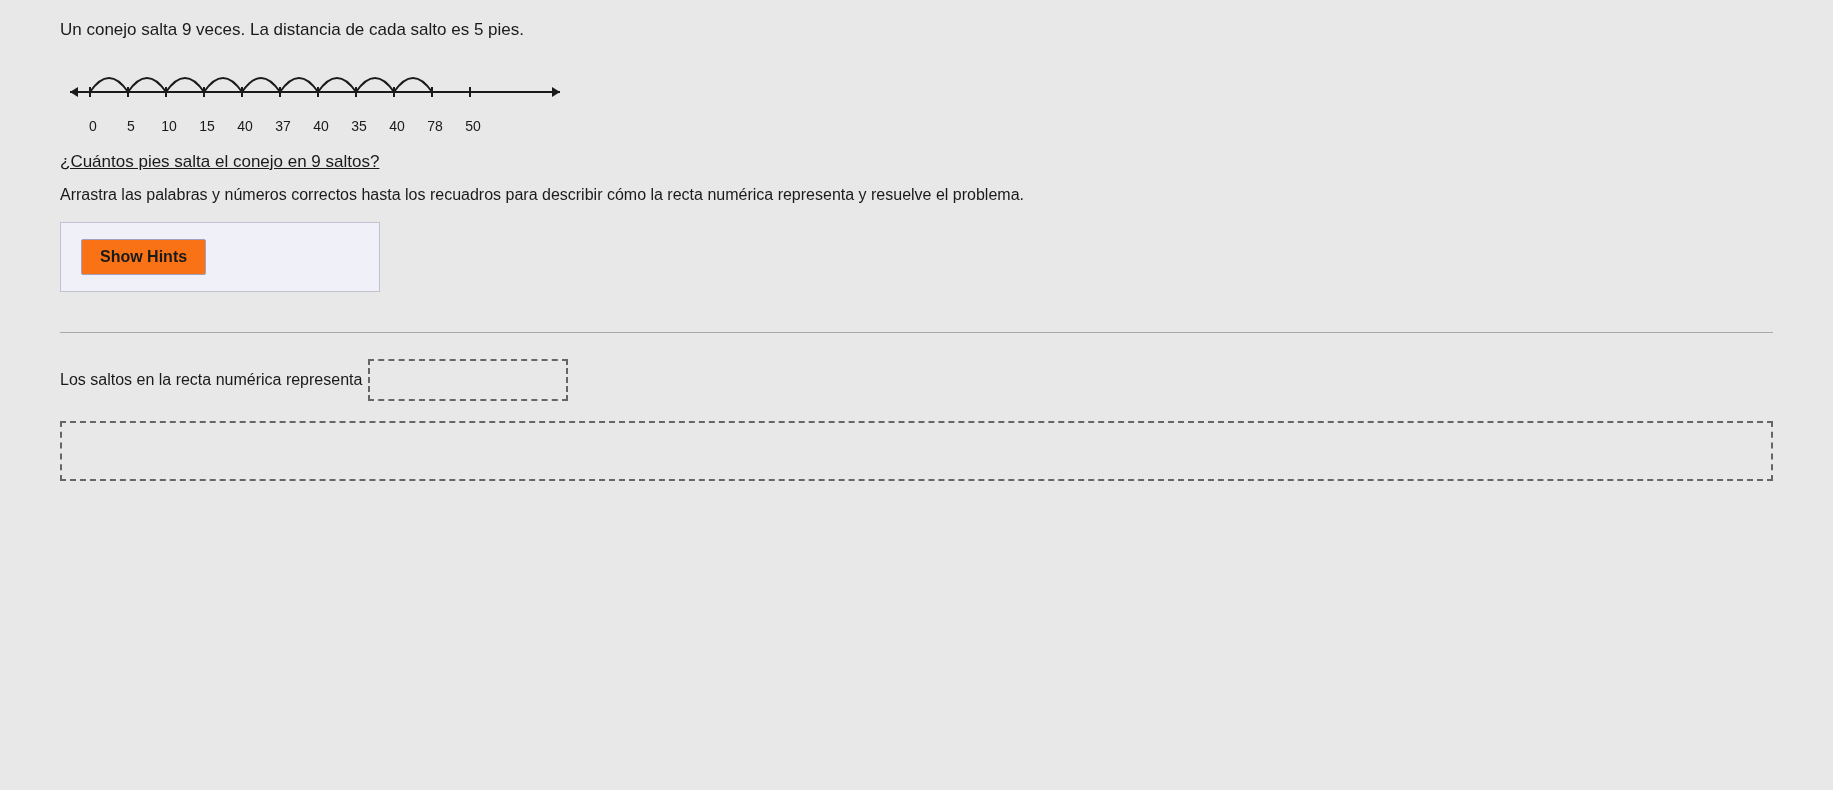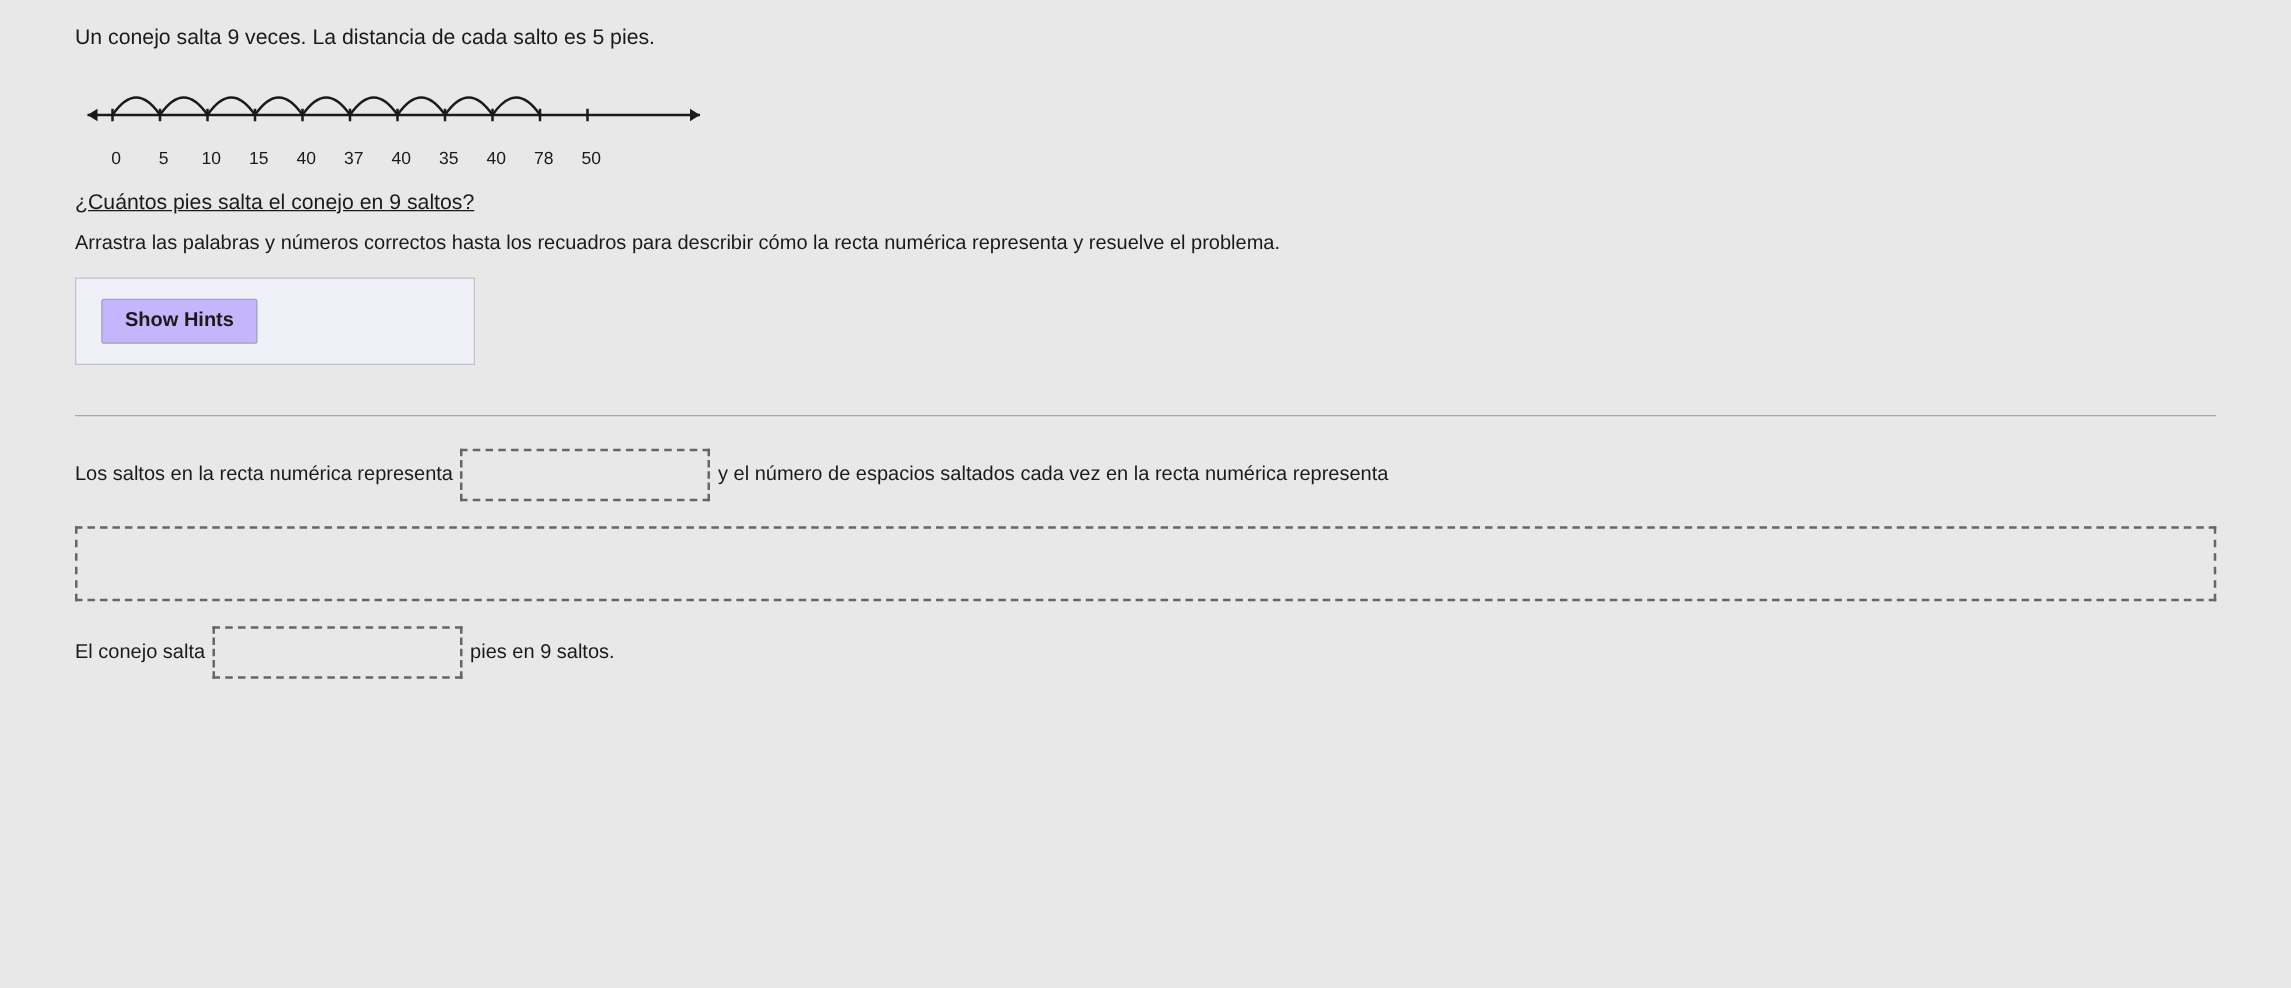--- a/index.html
+++ b/index.html
@@ -71,21 +71,21 @@
     .hints-box {
       background-color: #f0f0f8;
       border: 1px solid #c0c0d0;
       padding: 16px 20px;
       margin-bottom: 24px;
       display: inline-block;
       min-width: 320px;
     }
 
     .show-hints-btn {
-      background-color: #c4b5fd;
+      background-color: #f97316;
       border: 1px solid #a0a0c0;
       padding: 8px 18px;
       font-size: 16px;
       font-weight: bold;
       color: #1a1a1a;
       cursor: pointer;
       border-radius: 2px;
     }
 
     .exercise-area {
@@ -220,27 +220,21 @@
   </div>
 
   <hr class="divider-line">
 
   
   <div class="exercise-area">
 
     <div class="sentence-row">
       <span class="sentence-text">Los saltos en la recta numérica representa</span>
       <div class="drop-box drop-box-small"></div>
-      <span class="sentence-text">y el número de espacios saltados cada vez en la recta numérica representa</span>
     </div>
 
     <div class="second-row">
       <div class="second-drop-box"></div>
     </div>
 
-    <div class="sentence-row third-row">
-      <span class="sentence-text">El conejo salta</span>
-      <div class="drop-box drop-box-small"></div>
-      <span class="sentence-text">pies en 9 saltos.</span>
-    </div>
 
   </div>
 </div>
 
 </body></html>

